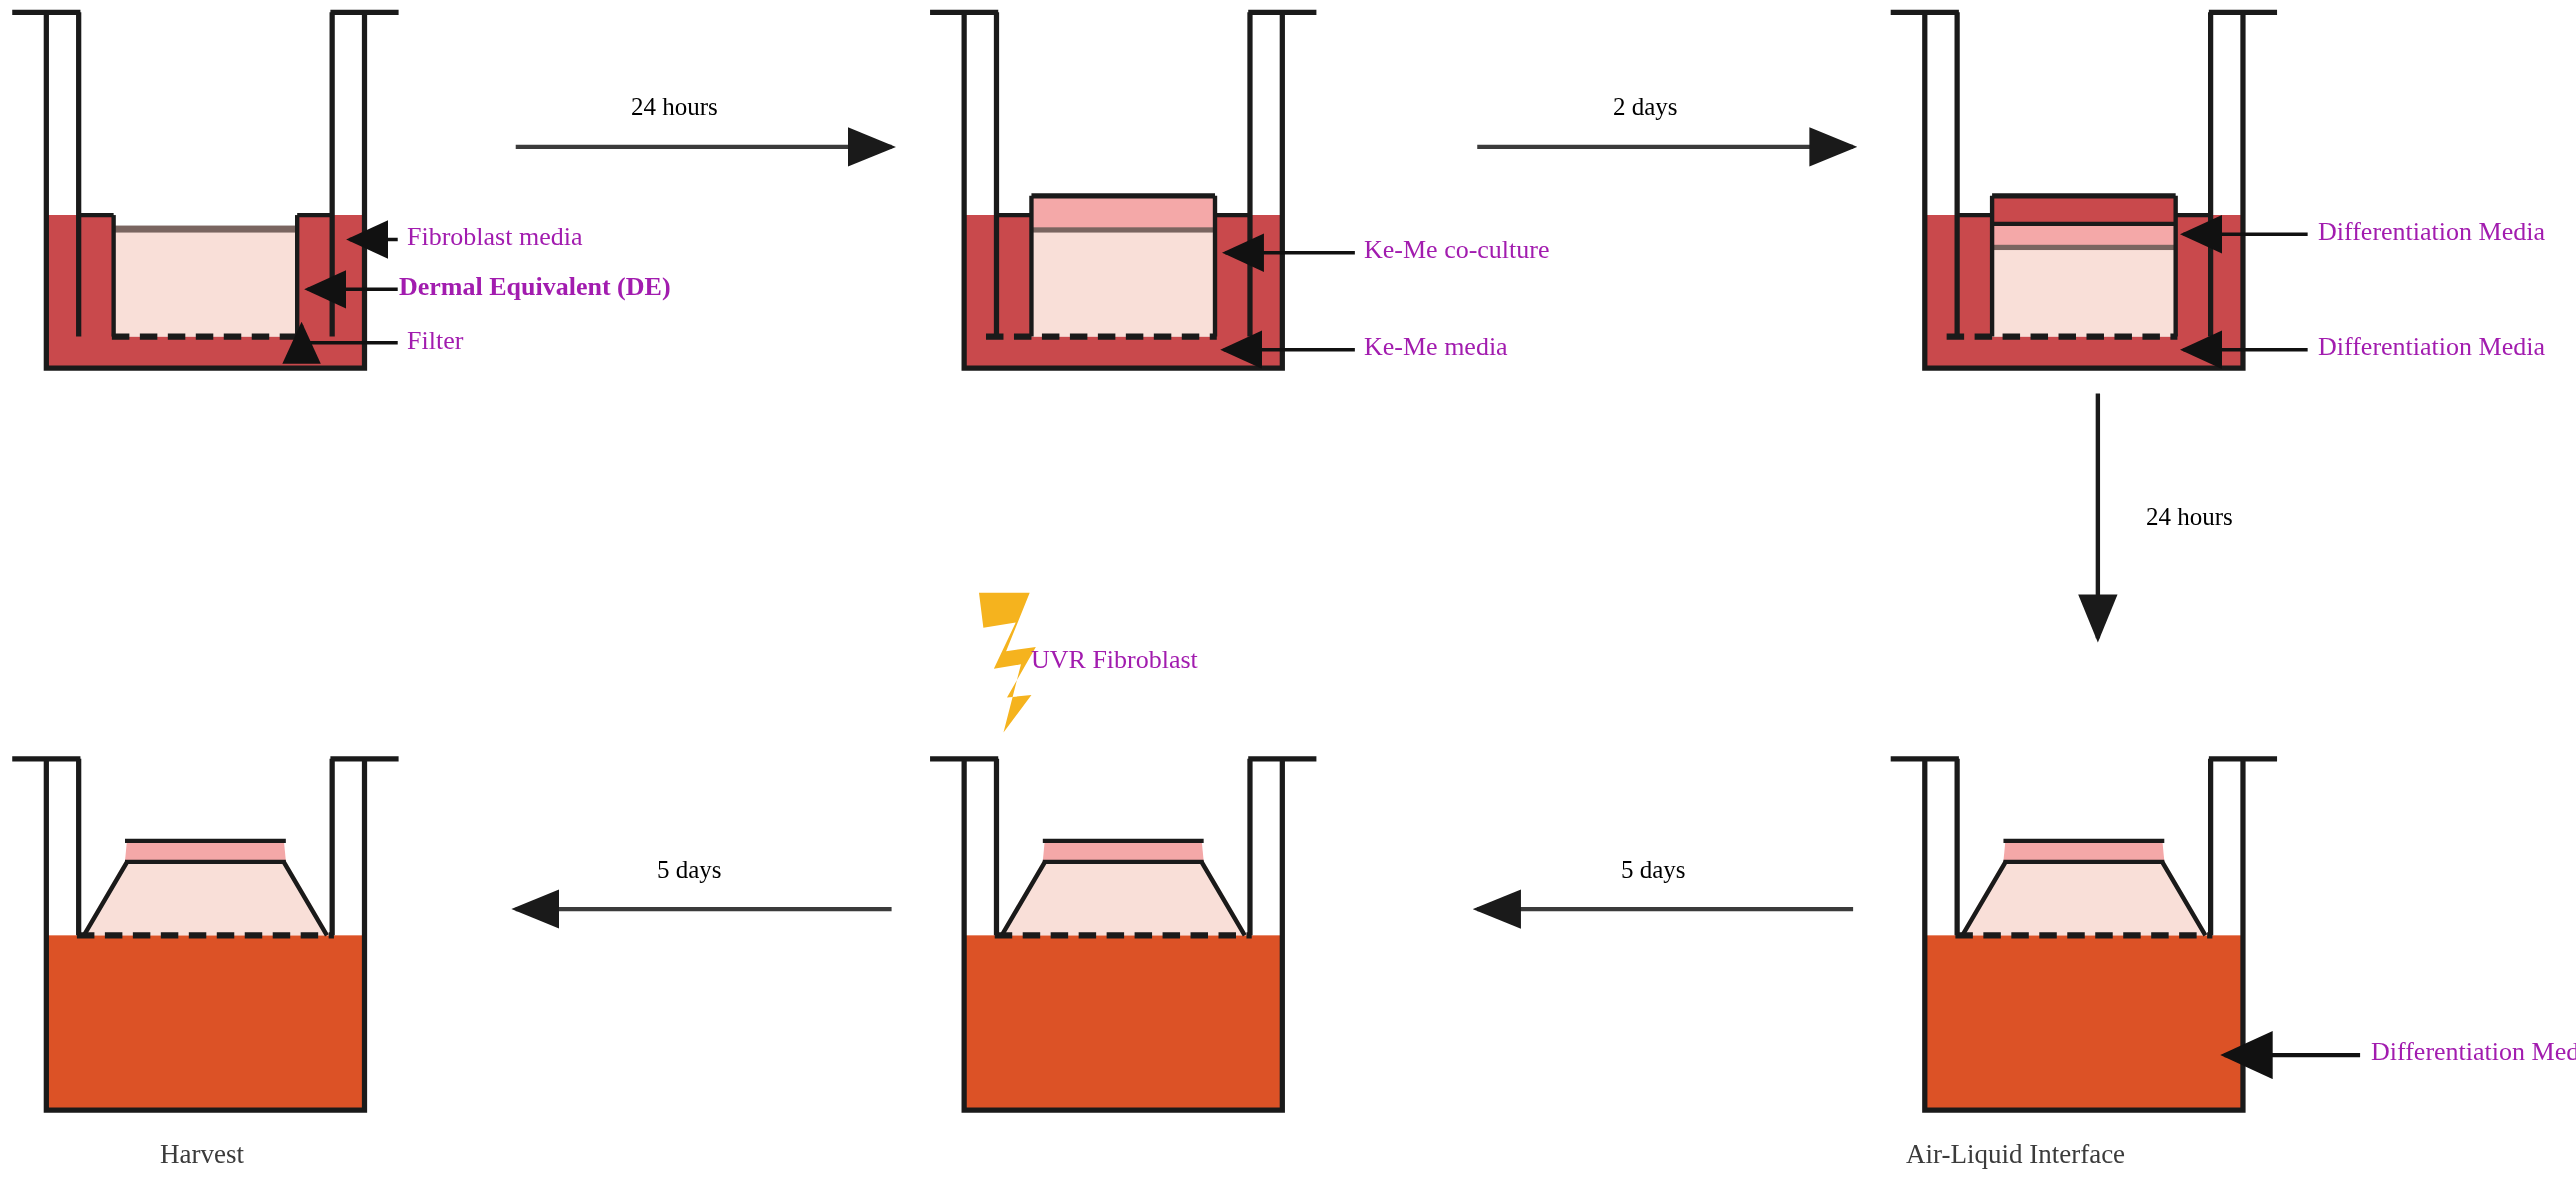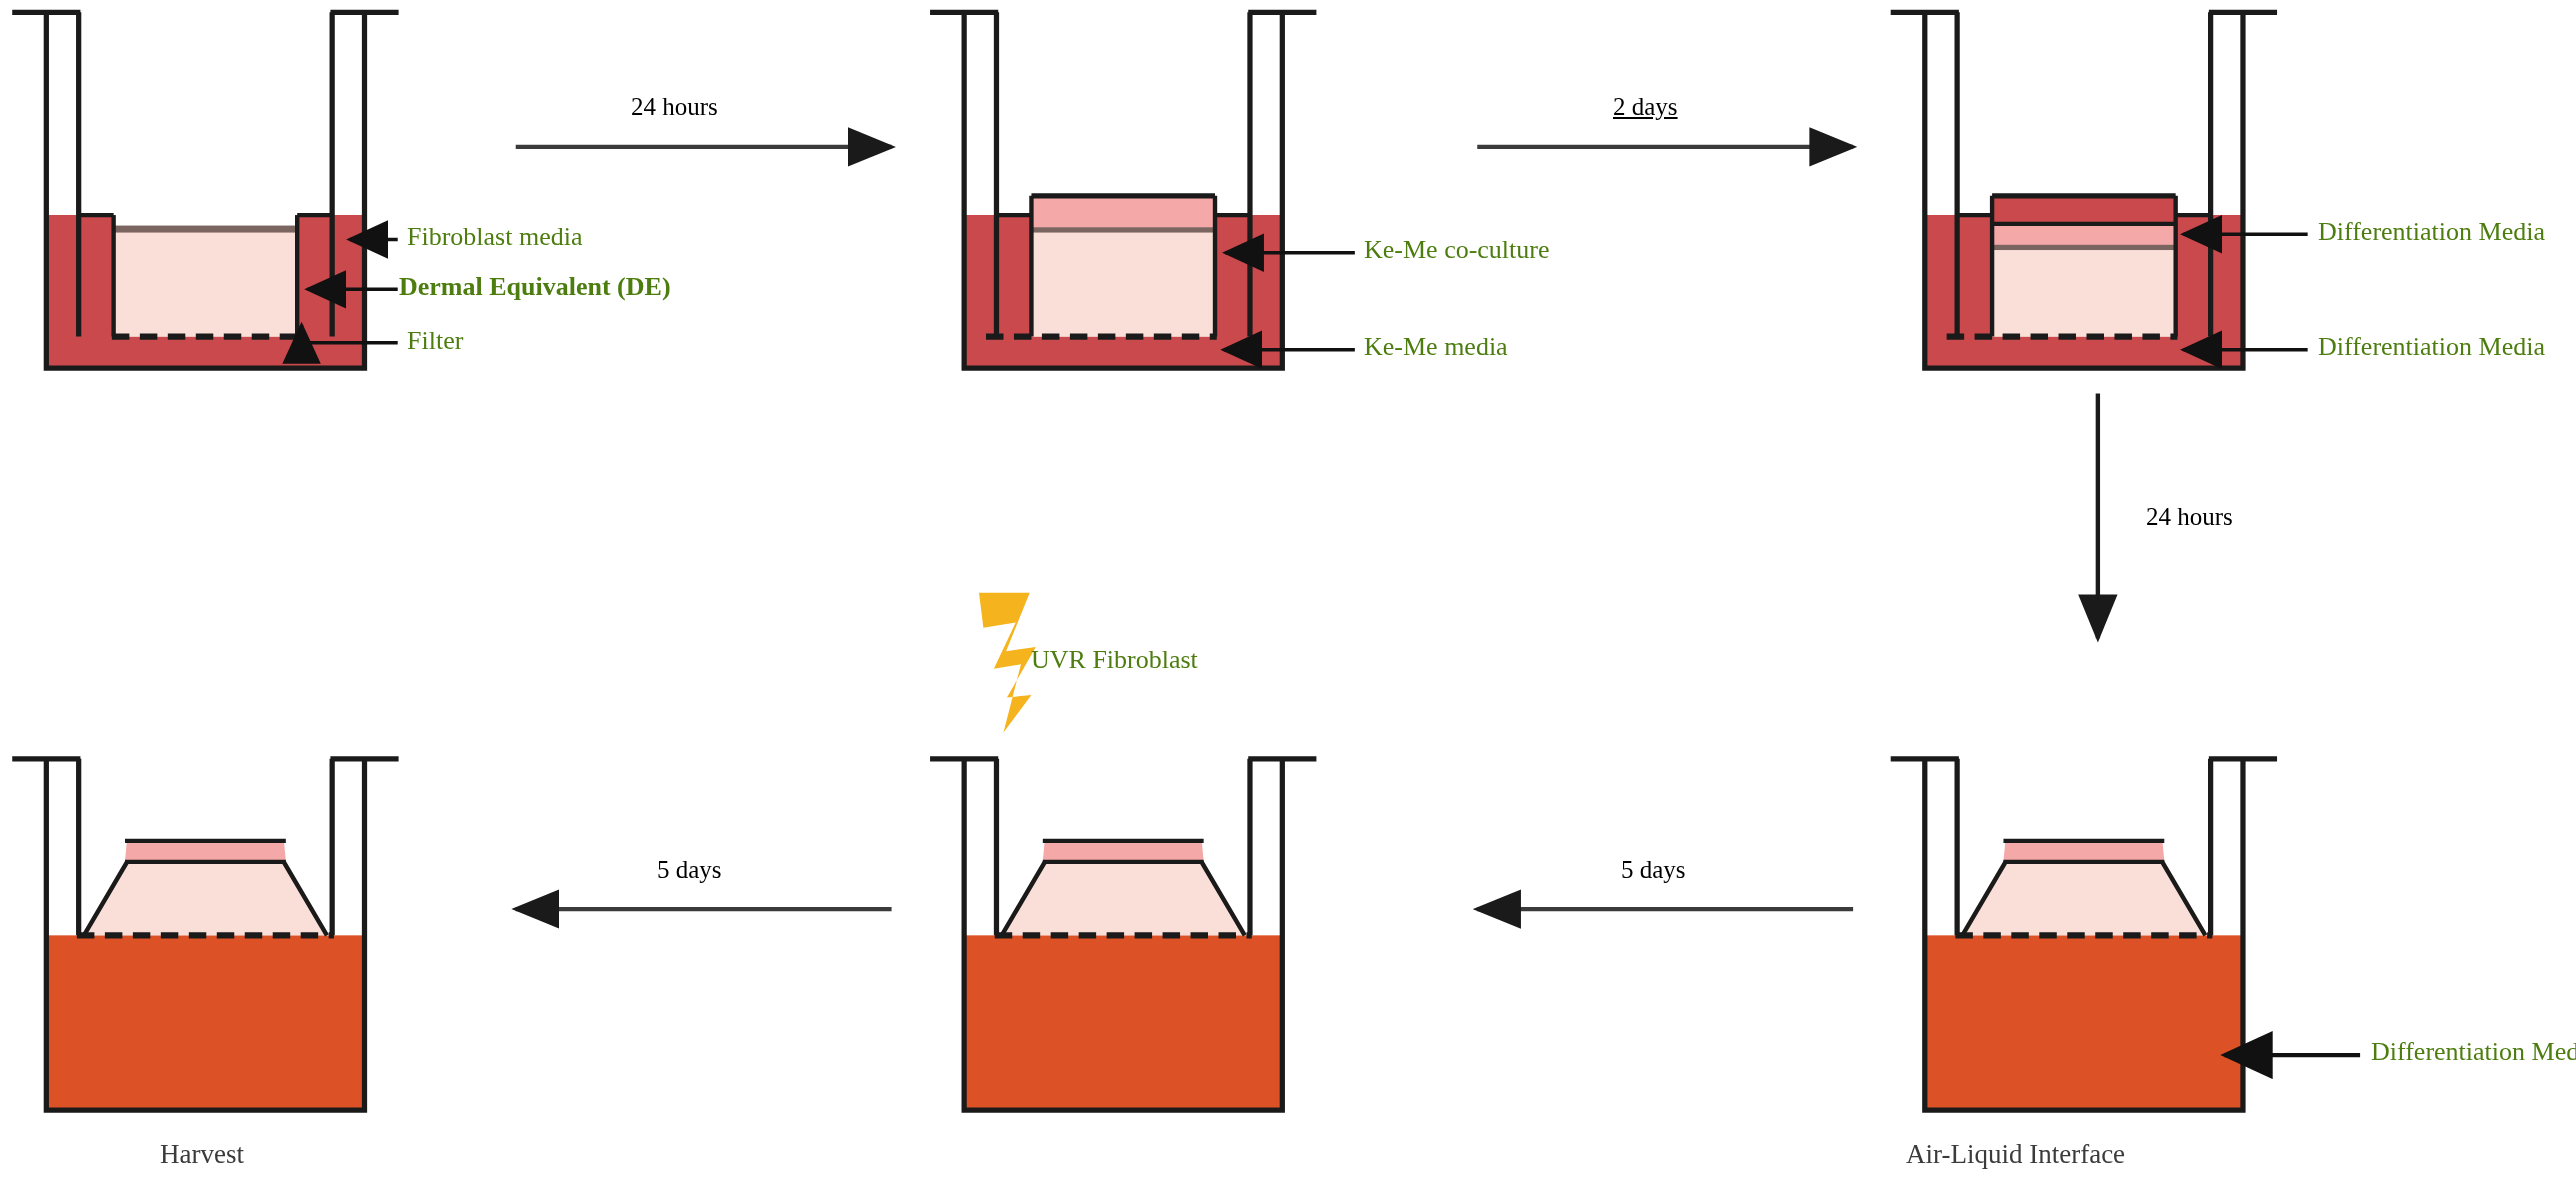--- a/index.html
+++ b/index.html
@@ -1,21 +1,21 @@
 <!DOCTYPE html>
 <html style="font-size:14px"><head>
 <meta charset="utf-8">
 <style>
   html,body{margin:0;padding:0;background:#ffffff;}
   body{width:2576px;height:1188px;overflow:hidden;
        font-family:"Liberation Serif","DejaVu Serif",serif;}
   #stage{position:relative;width:2576px;height:1188px;background:#fff;}
   svg.diagram{position:absolute;left:0;top:0;width:2576px;height:1188px;}
   .lbl{position:absolute;font-family:"Liberation Serif","DejaVu Serif",serif;
-       font-size:26px;color:#4d7c0f;white-space:nowrap;line-height:1;}
+       font-size:26px;color:#a21caf;white-space:nowrap;line-height:1;}
   .tlbl{position:absolute;font-family:"Liberation Serif","DejaVu Serif",serif;
         font-size:25px;color:#000000;white-space:nowrap;line-height:1;}
   .caption{position:absolute;font-family:"Liberation Serif","DejaVu Serif",serif;
            font-size:27px;color:#3b3b3b;white-space:nowrap;line-height:1;text-align:right;}
 </style>
 </head>
 <body>
 
 <div id="stage">
 
@@ -173,21 +173,21 @@
 
   <div class="lbl" style="left:1364px;top:237px;">Ke-Me co-culture</div>
   <div class="lbl" style="left:1364px;top:334px;">Ke-Me media</div>
 
   <div class="lbl" style="left:2318px;top:219px;">Differentiation Media</div>
   <div class="lbl" style="left:2318px;top:334px;">Differentiation Media</div>
 
   <div class="lbl" style="left:2371px;top:1039px;">Differentiation Media</div>
 
   <div class="tlbl" style="left:631px;top:94px;">24 hours</div>
-  <div class="tlbl" style="left:1613px;top:94px;text-decoration:underline;">2 days</div>
+  <div class="tlbl" style="left:1613px;top:94px;">2 days</div>
   <div class="tlbl" style="left:2146px;top:504px;">24 hours</div>
   <div class="tlbl" style="left:1621px;top:857px;">5 days</div>
   <div class="tlbl" style="left:657px;top:857px;">5 days</div>
 
   <div class="lbl" style="left:1031px;top:647px;">UVR Fibroblast</div>
 
   <div class="caption" style="left:160px;top:1141px;">Harvest</div>
   <div class="caption" style="left:1906px;top:1141px;">Air-Liquid Interface</div>
 
 </div>

